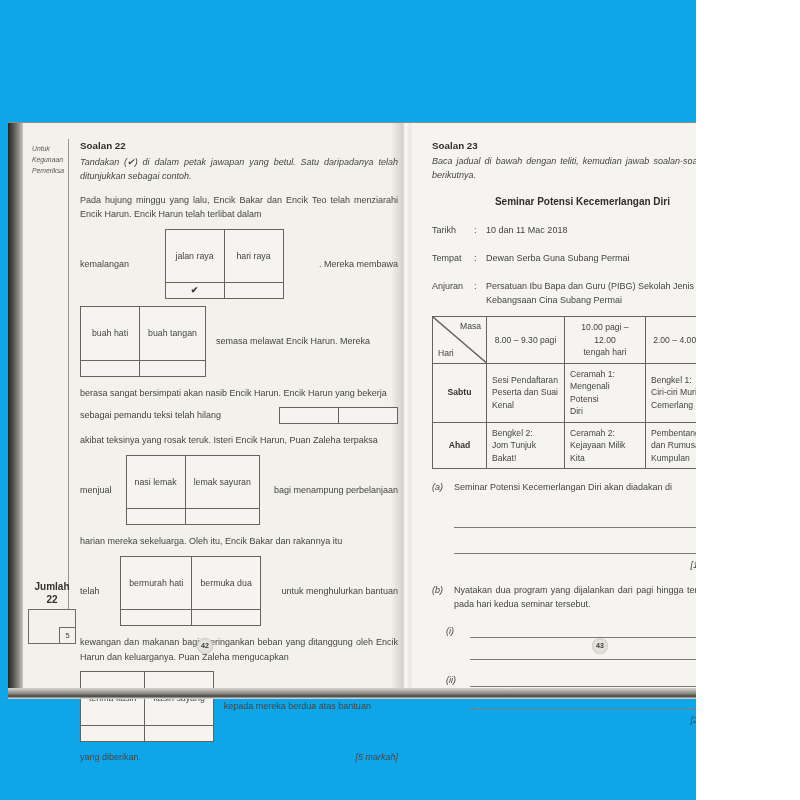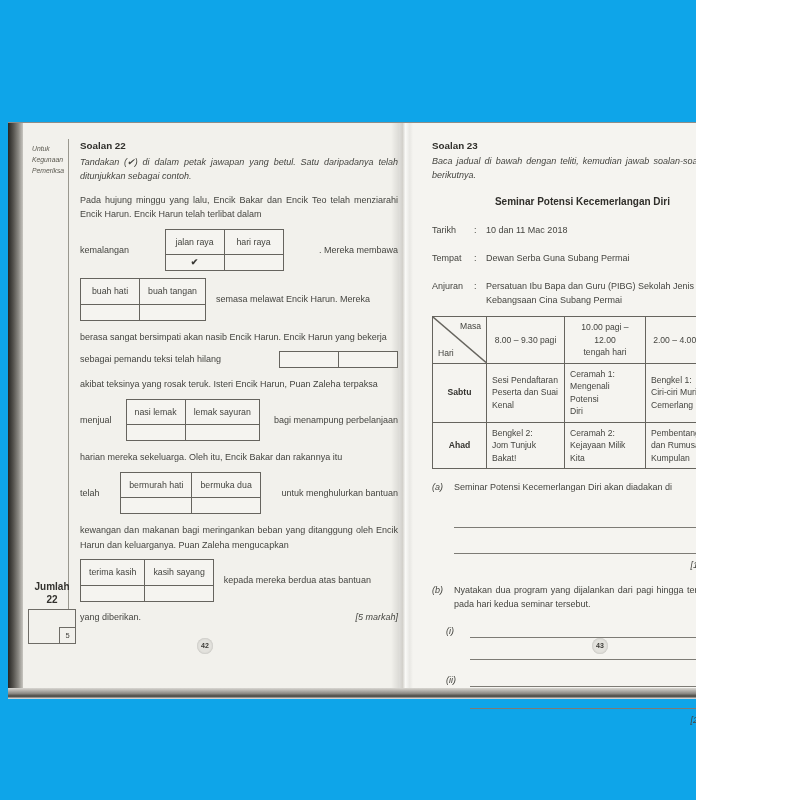--- a/index.html
+++ b/index.html
@@ -43,21 +43,21 @@
   .left-content{position:absolute;left:72px;top:16px;width:318px;font-size:9px;line-height:14.5px;color:#454540;}
   .q-title{font-size:9.8px;font-weight:bold;color:#2f2e2a;margin-bottom:1px;}
   .instr{font-style:italic;text-align:justify;}
   .para{text-align:justify;margin:9px 0 0;}
   .trow{display:flex;align-items:center;margin:7px 0 0;}
   .trow .side{white-space:nowrap;}
   .trow.spread{justify-content:space-between;}
   .trow .gap-l{margin-left:10px;}
   .trow .gap-r{margin-right:10px;}
   table.mini{border-collapse:collapse;background:#f5f4f0;}
-  table.mini td{border:1px solid #66645e;font-size:8.8px;color:#454540;text-align:center;padding:5px 8px;min-width:42px;}
+  table.mini td{border:1px solid #66645e;font-size:8.8px;color:#454540;text-align:center;padding:19px 8px;min-width:42px;}
   table.mini tr.ans td{height:15px;padding:0 8px;}
   .tickmark{font-size:9px;font-weight:bold;color:#3a3935;}
   .marks-row{display:flex;justify-content:space-between;align-items:baseline;margin:8px 0 0;}
   .marks{font-style:italic;white-space:nowrap;}
 
   
   .right-content{position:absolute;left:424px;top:16px;width:301px;font-size:9px;line-height:14px;color:#454540;}
   .seminar-title{text-align:center;font-weight:bold;color:#2f2e2a;font-size:10px;margin:13px 0 12px;}
   .info-row{display:flex;margin-top:14px;}
   .info-label{width:42px;flex:none;}

